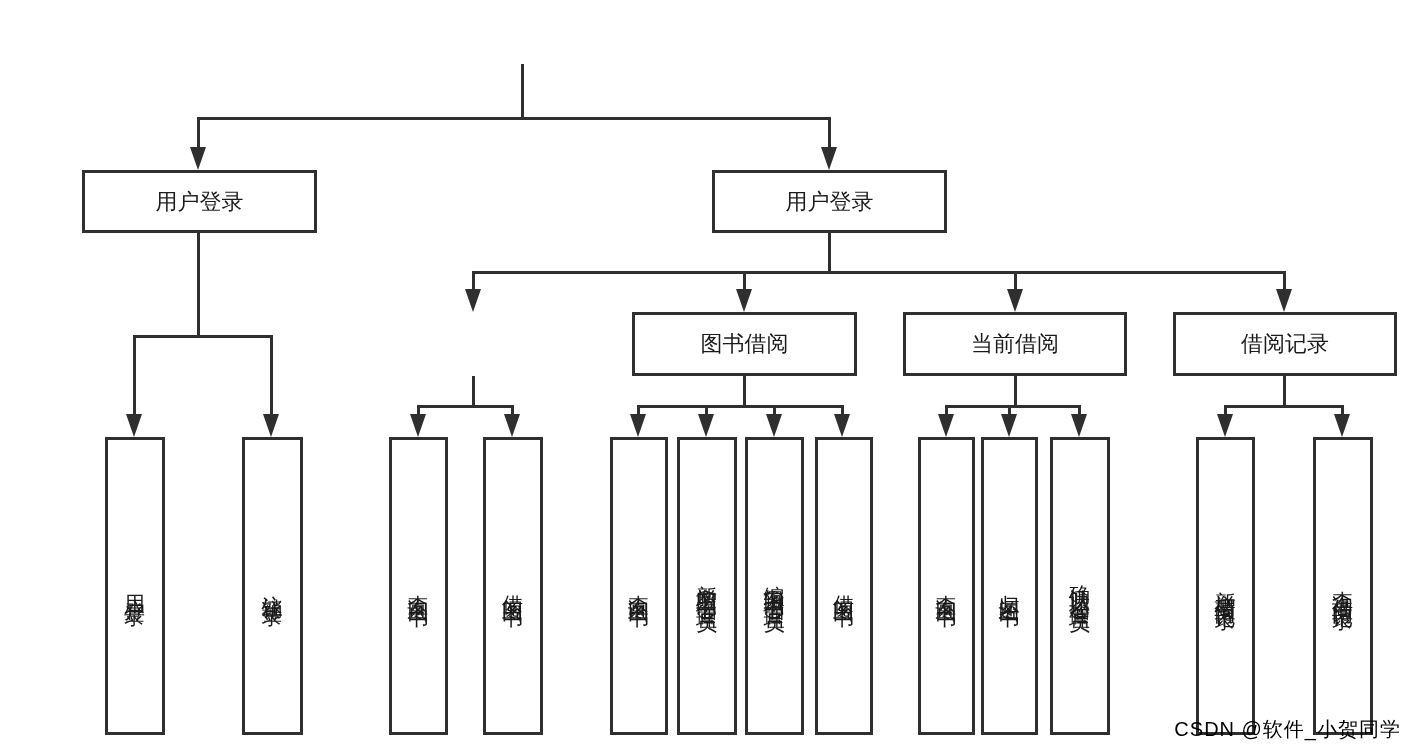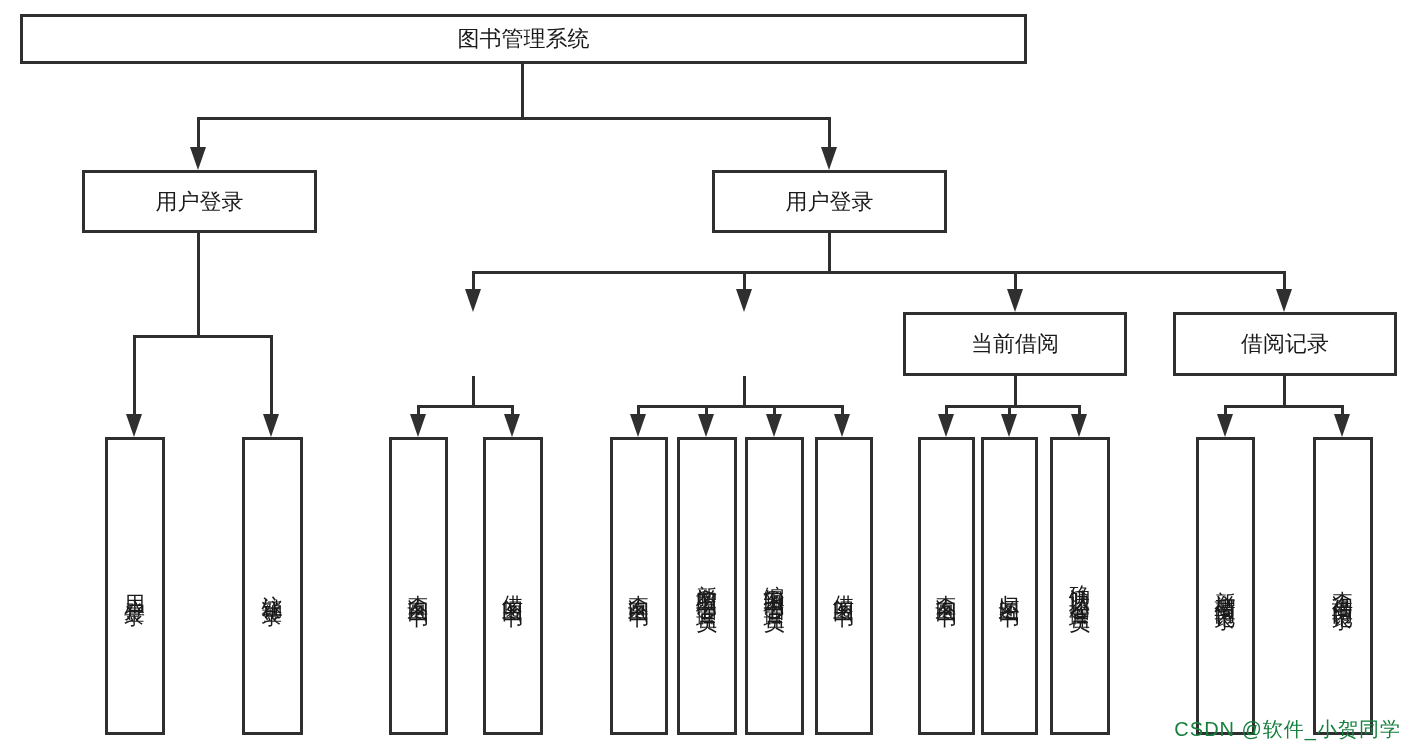--- a/index.html
+++ b/index.html
@@ -17,32 +17,29 @@
     font-size:21px;letter-spacing:4px;line-height:1.1;
   }
   .v{position:absolute;width:3px;background:#2f2f2f;}
   .h{position:absolute;height:3px;background:#2f2f2f;}
   .a{
     position:absolute;width:0;height:0;
     border-left:8px solid transparent;border-right:8px solid transparent;
     border-top:23px solid #2f2f2f;
   }
   .watermark{
-    position:absolute;right:4px;bottom:4px;color:#15803d;
+    position:absolute;right:4px;bottom:4px;color:#000000;
     font-size:20px;letter-spacing:1px;
   }
 </style>
 </head>
 <body>
 
 <div id="canvas">
 
-  <div class="node" style="left:20px;top:14px;width:1007px;height:50px;">
-    <span>图书管理系统</span>
-  </div>
 
   <i class="v" style="left:521px;top:64px;height:54px"></i>
   <i class="h" style="left:197px;top:117px;width:634px"></i>
   <i class="v" style="left:197px;top:117px;height:31px"></i>
   <i class="a" style="left:190px;top:147px"></i>
   <i class="v" style="left:828px;top:117px;height:31px"></i>
   <i class="a" style="left:821px;top:147px"></i>
 
   <div class="node" style="left:82px;top:170px;width:235px;height:63px;">
     <span>用户登录</span>
@@ -62,20 +59,23 @@
   <i class="h" style="left:472px;top:271px;width:814px"></i>
   <i class="v" style="left:472px;top:271px;height:20px"></i>
   <i class="a" style="left:465px;top:289px"></i>
   <i class="v" style="left:743px;top:271px;height:20px"></i>
   <i class="a" style="left:736px;top:289px"></i>
   <i class="v" style="left:1014px;top:271px;height:20px"></i>
   <i class="a" style="left:1007px;top:289px"></i>
   <i class="v" style="left:1283px;top:271px;height:20px"></i>
   <i class="a" style="left:1276px;top:289px"></i>
 
+  <div class="node" style="left:632px;top:312px;width:225px;height:64px;">
+    <span>图书借阅</span>
+  </div>
   <div class="node" style="left:1173px;top:312px;width:224px;height:64px;">
     <span>借阅记录</span>
   </div>
   <div class="node" style="left:903px;top:312px;width:224px;height:64px;">
     <span>当前借阅</span>
   </div>
 
   <i class="v" style="left:472px;top:376px;height:32px"></i>
   <i class="h" style="left:417px;top:405px;width:97px"></i>
   <i class="v" style="left:417px;top:405px;height:11px"></i>

